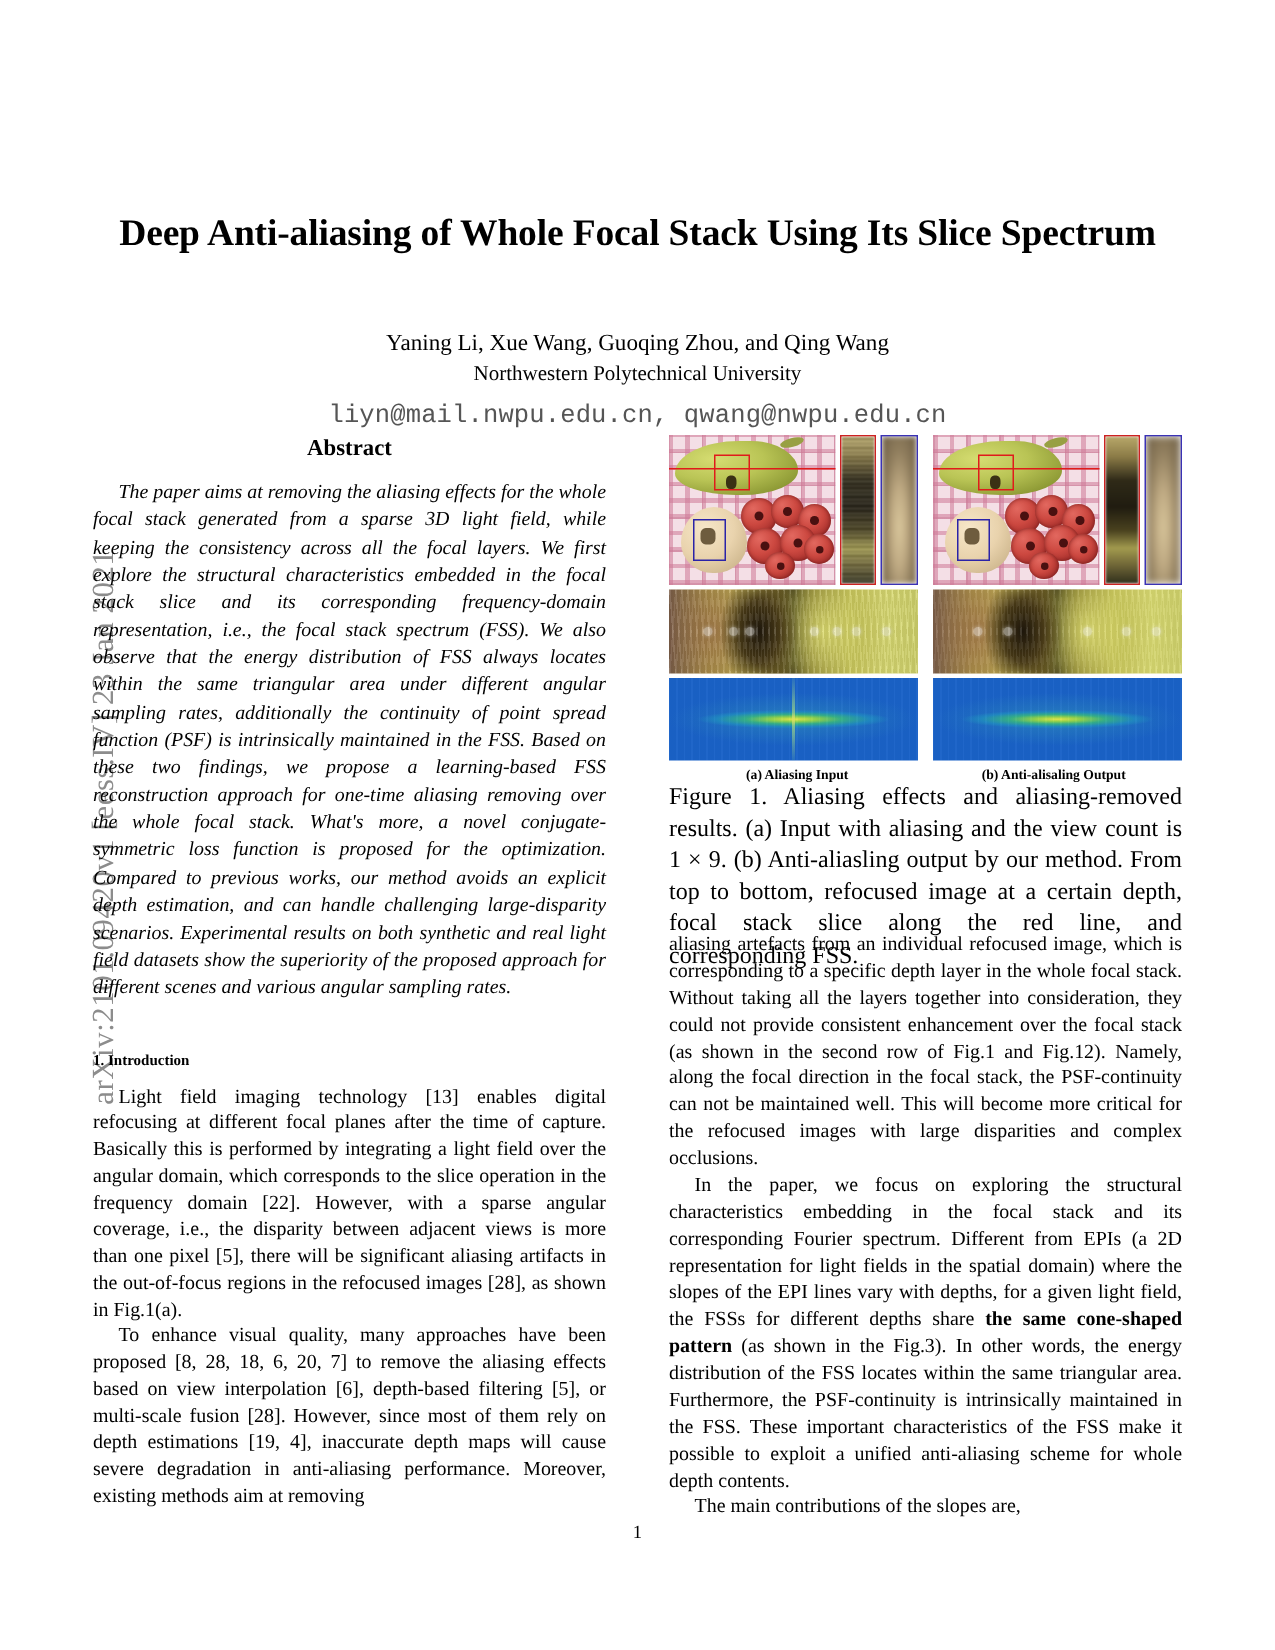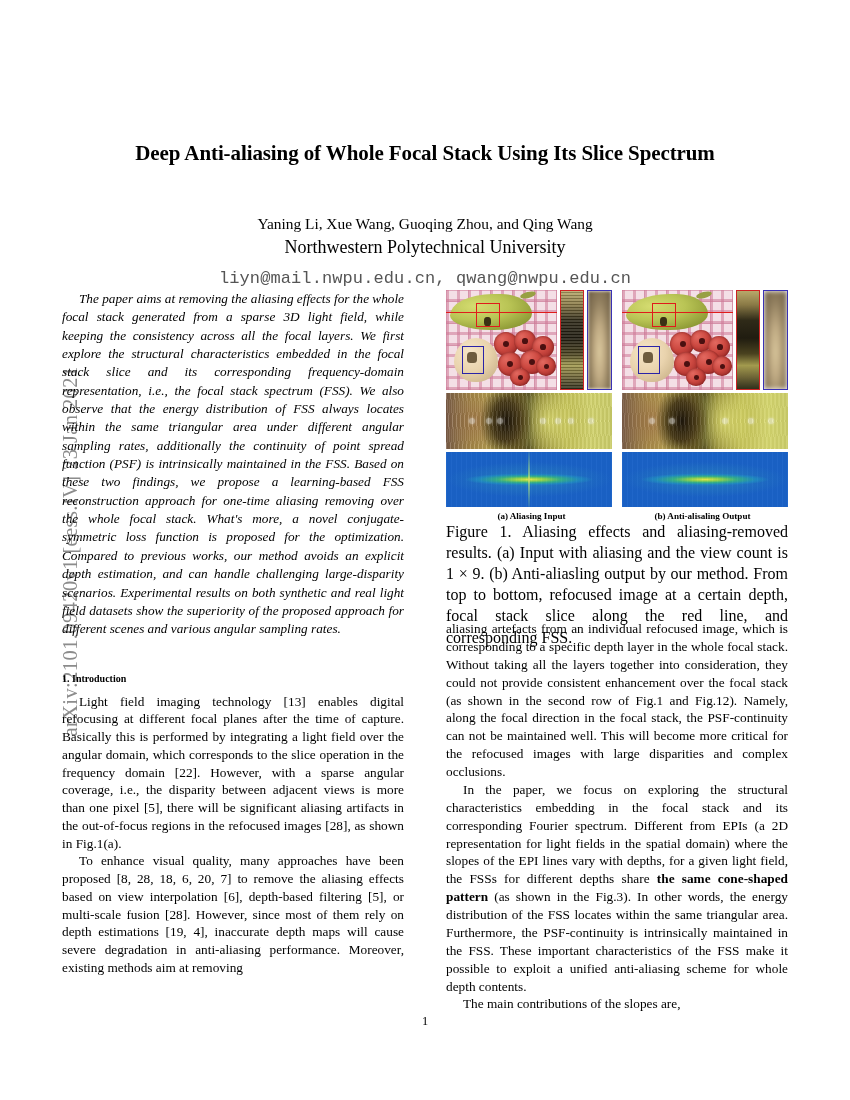--- a/index.html
+++ b/index.html
@@ -50,33 +50,33 @@
 
   
   #title-block {
     position: absolute;
     left: 0;
     top: 140px;
     width: 726px;
     text-align: center;
   }
   #paper-title {
-    font-size: 21px;
+    font-size: 25px;
     font-weight: bold;
     letter-spacing: -0.1px;
     line-height: 1.25;
     margin: 0;
   }
   #author-line {
     margin-top: 47px;
     font-size: 15.4px;
     line-height: 1.42;
   }
   #affiliation-line {
-    font-size: 18px;
+    font-size: 14px;
     line-height: 1.42;
     text-align: center;
   }
   #email-line {
     margin-top: 8px;
     font-family: "Liberation Mono", "DejaVu Sans Mono", monospace;
     font-size: 17px;
     color: #555555;
     letter-spacing: 0.1px;
   }
@@ -382,20 +382,21 @@
 <div id="page">
 
   <div id="title-block">
     <h1 id="paper-title">Deep Anti-aliasing of Whole Focal Stack Using Its Slice Spectrum</h1>
     <div id="author-line">Yaning Li, Xue Wang, Guoqing Zhou, and Qing Wang</div>
     <div id="affiliation-line">Northwestern Polytechnical University</div>
     <div id="email-line">liyn@mail.nwpu.edu.cn, qwang@nwpu.edu.cn</div>
   </div>
 
   <div class="column" id="left-column">
+    <div id="abstract-heading">Abstract</div>
     <p id="abstract-text">The paper aims at removing the aliasing effects for the whole focal stack generated from a sparse 3D light field, while keeping the consistency across all the focal layers. We first explore the structural characteristics embedded in the focal stack slice and its corresponding frequency-domain representation, i.e., the focal stack spectrum (FSS). We also observe that the energy distribution of FSS always locates within the same triangular area under different angular sampling rates, additionally the continuity of point spread function (PSF) is intrinsically maintained in the FSS. Based on these two findings, we propose a learning-based FSS reconstruction approach for one-time aliasing removing over the whole focal stack. What's more, a novel conjugate-symmetric loss function is proposed for the optimization. Compared to previous works, our method avoids an explicit depth estimation, and can handle challenging large-disparity scenarios. Experimental results on both synthetic and real light field datasets show the superiority of the proposed approach for different scenes and various angular sampling rates.</p>
 
     <div class="section-heading" id="intro-heading">1. Introduction</div>
     <p class="body-par first">Light field imaging technology [13] enables digital refocusing at different focal planes after the time of capture. Basically this is performed by integrating a light field over the angular domain, which corresponds to the slice operation in the frequency domain [22]. However, with a sparse angular coverage, i.e., the disparity between adjacent views is more than one pixel [5], there will be significant aliasing artifacts in the out-of-focus regions in the refocused images [28], as shown in Fig.1(a).</p>
     <p class="body-par">To enhance visual quality, many approaches have been proposed [8, 28, 18, 6, 20, 7] to remove the aliasing effects based on view interpolation [6], depth-based filtering [5], or multi-scale fusion [28]. However, since most of them rely on depth estimations [19, 4], inaccurate depth maps will cause severe degradation in anti-aliasing performance. Moreover, existing methods aim at removing</p>
   </div>
 
   <div id="figure-block">
 
     <div class="fig-row row1">

